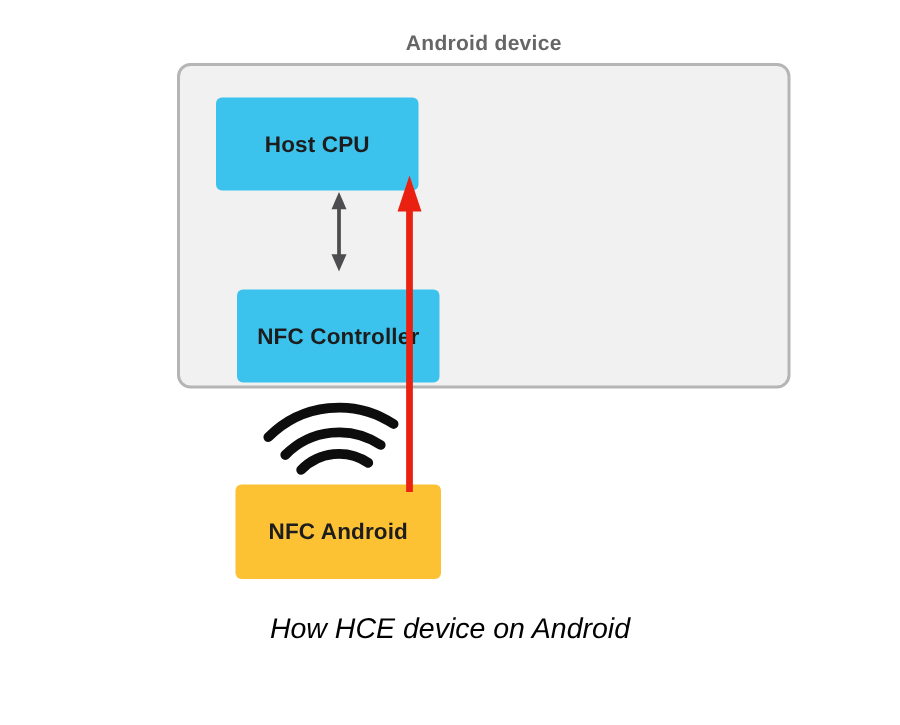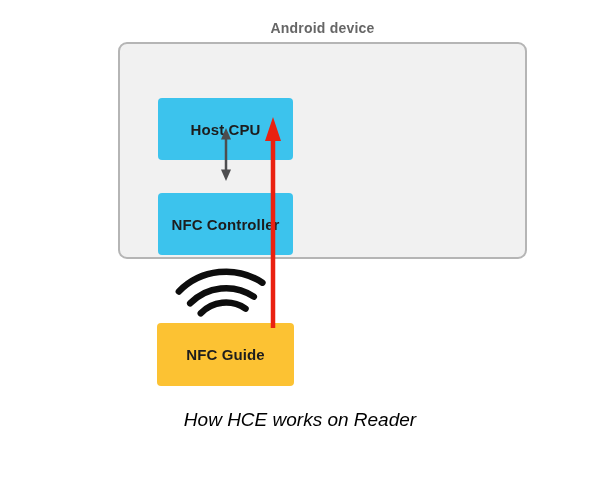--- a/index.html
+++ b/index.html
@@ -31,21 +31,21 @@
   }
   .node {
     position: absolute;
     display: flex; align-items: center; justify-content: center;
     font-weight: bold;
     font-size: 15px;
     color: var(--node-text);
     border-radius: 4px;
     letter-spacing: 0.1px;
   }
-  .host-cpu       { left: 158px; top: 65px;  width: 135px; height: 62px; background: var(--node-blue); margin-top: 33px; }
+  .host-cpu       { left: 144px; top: 65px;  width: 135px; height: 62px; background: var(--node-blue); }
   .nfc-controller { left: 158px; top: 193px; width: 135px; height: 62px; background: var(--node-blue); }
   .nfc-reader     { left: 157px; top: 323px; width: 137px; height: 63px; background: var(--node-yellow); }
   .overlay {
     position: absolute; left: 0; top: 0;
     width: 600px; height: 483px;
     pointer-events: none;
   }
   .gray-shaft { stroke: var(--arrow-gray); }
   .gray-head  { fill: var(--arrow-gray); }
   .red-shaft  { stroke: var(--arrow-red); }
@@ -67,21 +67,21 @@
 <div class="canvas">
 
   <div class="device-label">Android device</div>
 
   <div class="device-box"></div>
 
   <div class="node host-cpu">Host CPU</div>
 
   <div class="node nfc-controller">NFC Controller</div>
 
-  <div class="node nfc-reader">NFC Guide</div>
+  <div class="node nfc-reader">NFC Android</div>
 
   <svg class="overlay" viewBox="0 0 600 483">
 
     <g>
       <line class="gray-shaft" x1="226" y1="137" x2="226" y2="172" stroke-width="2.5"></line>
       <polygon class="gray-head" points="226,128 221,139.5 231,139.5"></polygon>
       <polygon class="gray-head" points="226,181 221,169.5 231,169.5"></polygon>
     </g>
 
     <g transform="rotate(-6 222 300)">
@@ -90,16 +90,16 @@
       <path class="wifi-arc" d="M 199.5 311 A 35 35 0 0 1 244.5 311" stroke-width="6.5"></path>
     </g>
 
     <g>
       <line class="red-shaft" x1="273" y1="328" x2="273" y2="139" stroke-width="4.5"></line>
       <polygon class="red-head" points="273,117 265,141 281,141"></polygon>
     </g>
   </svg>
 
   <div class="caption">
-    <div>How HCE works on Reader</div>
+    <div>How HCE device on Android</div>
   </div>
 
 </div>
 
 </body></html>

